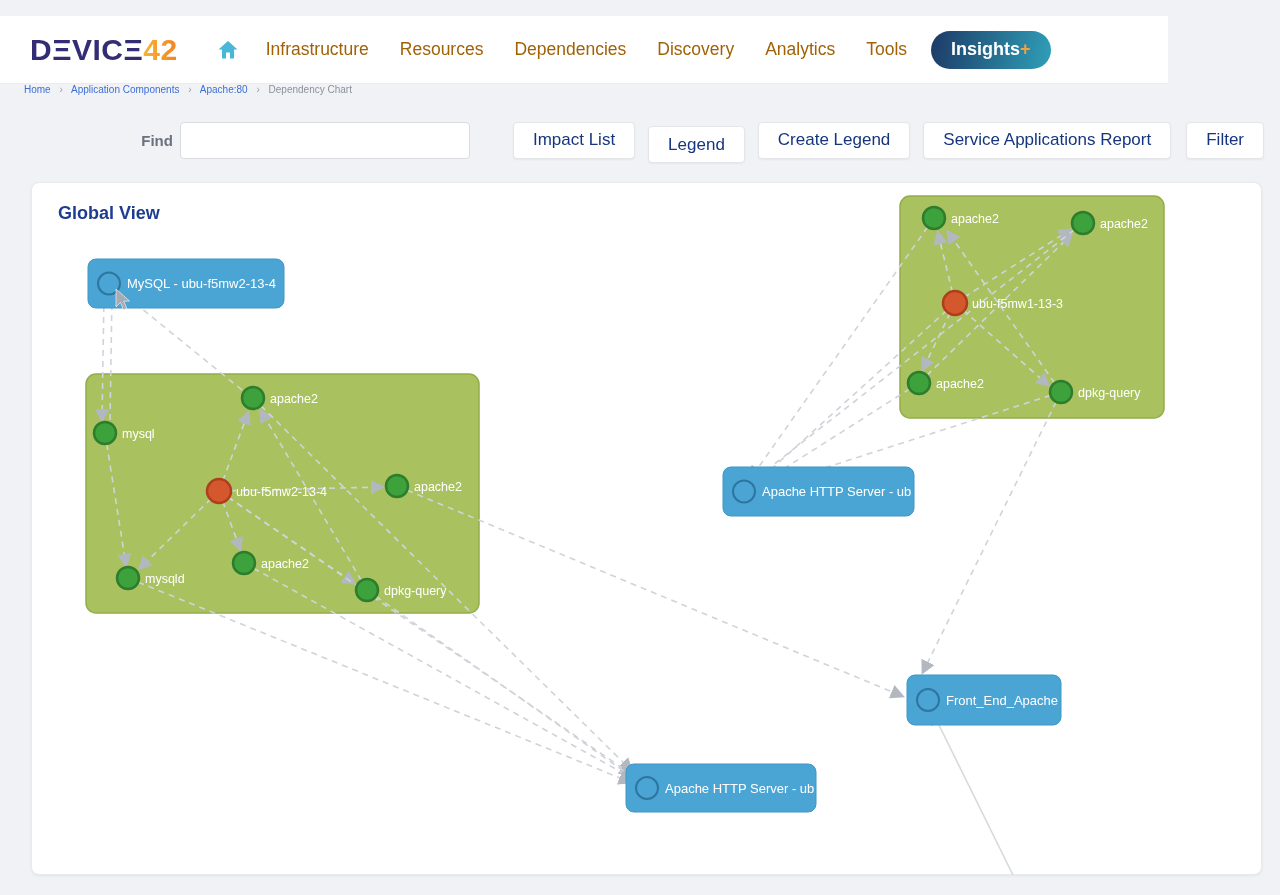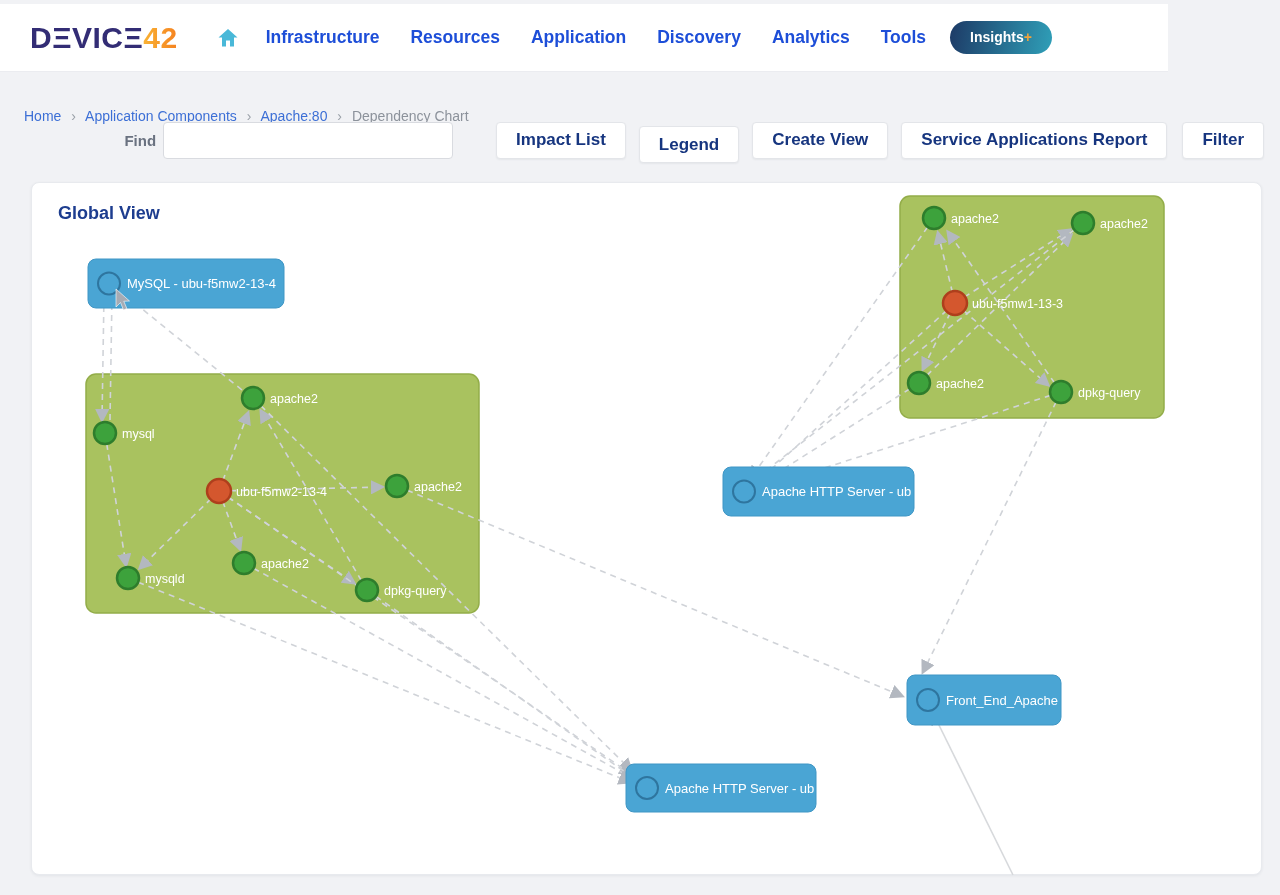--- a/index.html
+++ b/index.html
@@ -1,48 +1,48 @@
 <!DOCTYPE html>
 <html><head>
 <meta charset="utf-8">
 <style>
   * { margin:0; padding:0; box-sizing:border-box; }
   html,body { width:1280px; height:895px; overflow:hidden;
     font-family:"Liberation Sans", sans-serif; background:#f1f2f5; }
 
   
-  .navbar { position:absolute; top:4px; left:0; width:1168px; height:68px;
+  .navbar { position:absolute; top:16px; left:0; width:1168px; height:68px;
     background:#ffffff; border-bottom:1px solid #ebecf0;
     display:flex; align-items:center; padding-left:30px; }
   .logo { font-size:30px; font-weight:bold; letter-spacing:.5px; cursor:pointer; }
   .logo .logo-main { color:#332d75; }
   .logo .logo-accent { background:linear-gradient(90deg,#f9b233,#f58220);
     -webkit-background-clip:text; background-clip:text; color:transparent; }
   .home-icon { margin-left:38px; display:flex; align-items:center; cursor:pointer; }
   .nav-items { display:flex; align-items:center; margin-left:26px; gap:31px; }
-  .nav-item { font-size:17.5px; font-weight:bold; color:#1d4ed8; cursor:pointer; white-space:nowrap; }
+  .nav-item { font-size:17.5px; font-weight:normal; color:#a16207; cursor:pointer; white-space:nowrap; }
   .insights-pill { margin-left:24px; padding:8px 20px 9px 20px; border-radius:20px;
     background:linear-gradient(100deg,#1d3a66 0%, #2f9fb8 100%);
-    color:#ffffff; font-size:14px; font-weight:bold; cursor:pointer; }
+    color:#ffffff; font-size:18px; font-weight:bold; cursor:pointer; }
   .insights-pill .plus { color:#f0a33c; }
 
   
-  .breadcrumb { position:absolute; top:84px; left:24px; font-size:14px; color:#9aa0a8;margin-top:24px; }
+  .breadcrumb { position:absolute; top:84px; left:24px; font-size:10px; color:#9aa0a8; }
   .breadcrumb .crumb-link { color:#3c6fd6; cursor:pointer; }
   .breadcrumb .sep { margin:0 6px; color:#9aa0a8; }
   .breadcrumb .crumb-current { color:#8c929b; }
 
   .toolbar { position:absolute; top:120px; left:24px; width:1240px; height:40px;
     display:flex; align-items:center;justify-content:flex-end; }
   .find-label { font-size:15px; font-weight:bold; color:#6a7280; margin-right:7px; }
   .find-input { width:290px; height:37px; background:#ffffff;
     border:1px solid #d9dbe0; border-radius:4px; padding:0 10px; font-size:14px;
     color:#333; outline:none; }
   .tb-btn { height:37px; background:#ffffff; border:1px solid #e3e5e9; border-radius:4px;
-    padding:0 19px; font-size:17px; font-weight:bold; color:#16357f; cursor:pointer;
+    padding:0 19px; font-size:17px; font-weight:normal; color:#16357f; cursor:pointer;
     box-shadow:0 1px 2px rgba(40,50,70,.06); white-space:nowrap;
     font-family:"Liberation Sans", sans-serif; }
   .tb-btn.b1 { margin-left:43px; } .tb-btn.b2 { margin-left:13px;margin-top:9px; }
   .tb-btn.b3 { margin-left:13px; } .tb-btn.b4 { margin-left:13px; }
   .tb-btn.b5 { margin-left:15px; }
 
   
   .chart-card { position:absolute; top:182px; left:31px; width:1231px; height:693px;
     background:#ffffff; border:1px solid #e8eaee; border-radius:8px;
     box-shadow:0 1px 3px rgba(40,50,70,.07); }
@@ -57,21 +57,21 @@
 <div class="navbar">
   <div class="logo"><span class="logo-main">DΞVIC</span><span class="logo-main">Ξ</span><span class="logo-accent">42</span></div>
   <span class="home-icon">
     <svg width="24" height="24" viewBox="0 0 24 24">
       <path d="M12 3 L2.5 11.5 H6 V20.5 H10 V14.5 H14 V20.5 H18 V11.5 H21.5 Z" fill="#49b8d8"></path>
     </svg>
   </span>
   <div class="nav-items">
     <span class="nav-item">Infrastructure</span>
     <span class="nav-item">Resources</span>
-    <span class="nav-item">Application</span>
+    <span class="nav-item">Dependencies</span>
     <span class="nav-item">Discovery</span>
     <span class="nav-item">Analytics</span>
     <span class="nav-item">Tools</span>
   </div>
   <div class="insights-pill"><span>Insights</span><span class="plus">+</span></div>
 </div>
 
 <div class="breadcrumb">
   <span class="crumb-link">Home</span>
   <span class="sep">›</span>
@@ -80,21 +80,21 @@
   <span class="crumb-link">Apache:80</span>
   <span class="sep">›</span>
   <span class="crumb-current">Dependency Chart</span>
 </div>
 
 <div class="toolbar">
   <span class="find-label">Find</span>
   <input class="find-input" type="text" value="" style="">
   <button class="tb-btn b1">Impact List</button>
   <button class="tb-btn b2">Legend</button>
-  <button class="tb-btn b3">Create View</button>
+  <button class="tb-btn b3">Create Legend</button>
   <button class="tb-btn b4">Service Applications Report</button>
   <button class="tb-btn b5">Filter</button>
 </div>
 
 <div class="chart-card">
   <svg class="graph-svg" viewBox="0 0 1231 693">
     <defs>
       <marker id="arrowhead" markerWidth="9" markerHeight="9" refX="7" refY="4.5" orient="auto">
         <path d="M0,0 L9,4.5 L0,9 Z" fill="#b3b8c0"></path>
       </marker>

